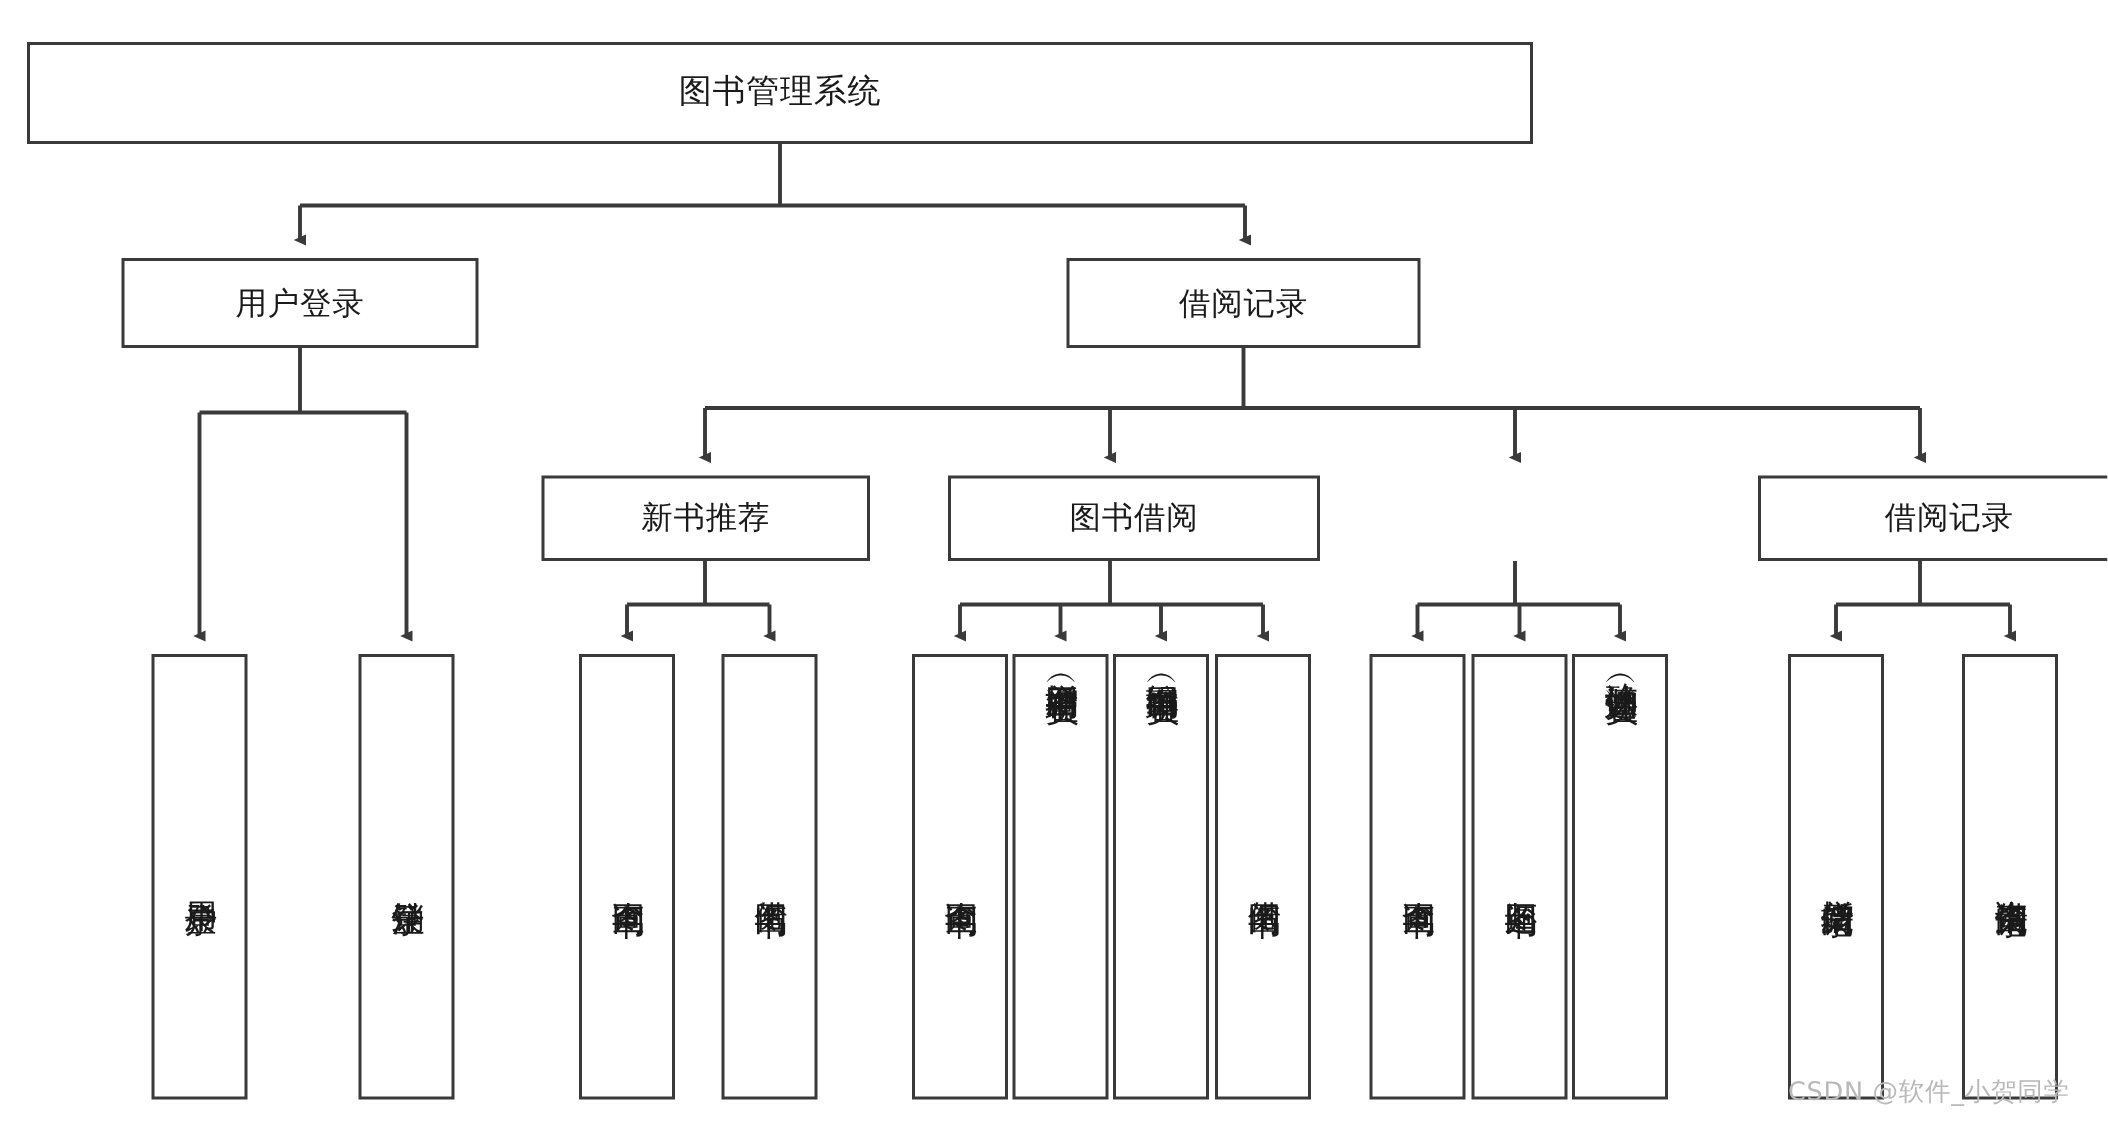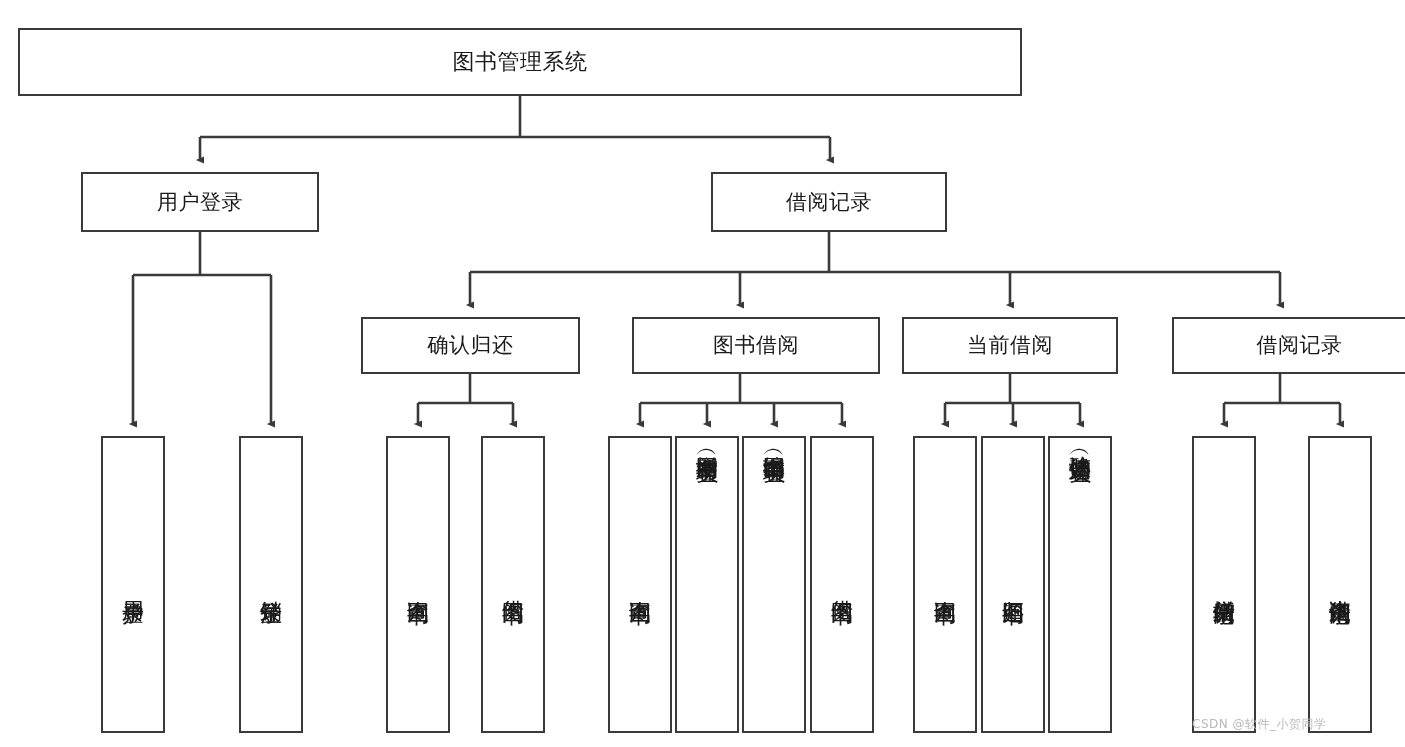--- a/index.html
+++ b/index.html
@@ -55,21 +55,21 @@
     display: block;
   }
   .node.leaf.center-v {
     align-items: center;
   }
   .node.leaf.top-v {
     align-items: flex-start;
   }
   .watermark {
     position: absolute;
-    font-size: 12px;
+    font-size: 17px;
     color: #b9b9b9;
     white-space: nowrap;
     letter-spacing: 0.5px;
     pointer-events: none;
   }
 </style>
 </head>
 <body>
 
 <div id="canvas">
@@ -129,27 +129,24 @@
   </div>
 
   <div class="node" style="left:81px; top:172px; width:238px; height:60px;">
     <span class="label">用户登录</span>
   </div>
   <div class="node" style="left:711px; top:172px; width:236px; height:60px;">
     <span class="label">借阅记录</span>
   </div>
 
   <div class="node" style="left:361px; top:317px; width:219px; height:57px;">
-    <span class="label">确认归还</span>
+    <span class="label">新书推荐</span>
   </div>
   <div class="node" style="left:632px; top:317px; width:248px; height:57px;">
     <span class="label">图书借阅</span>
-  </div>
-  <div class="node" style="left:902px; top:317px; width:216px; height:57px;">
-    <span class="label">当前借阅</span>
   </div>
   <div class="node" style="left:1172px; top:317px; width:255px; height:57px;">
     <span class="label">借阅记录</span>
   </div>
 
   <div class="node leaf center-v" style="left:101px; top:436px; width:64px; height:297px;">
     <span class="label">用户登录</span>
   </div>
   <div class="node leaf center-v" style="left:239px; top:436px; width:64px; height:297px;">
     <span class="label">注销登录</span>

